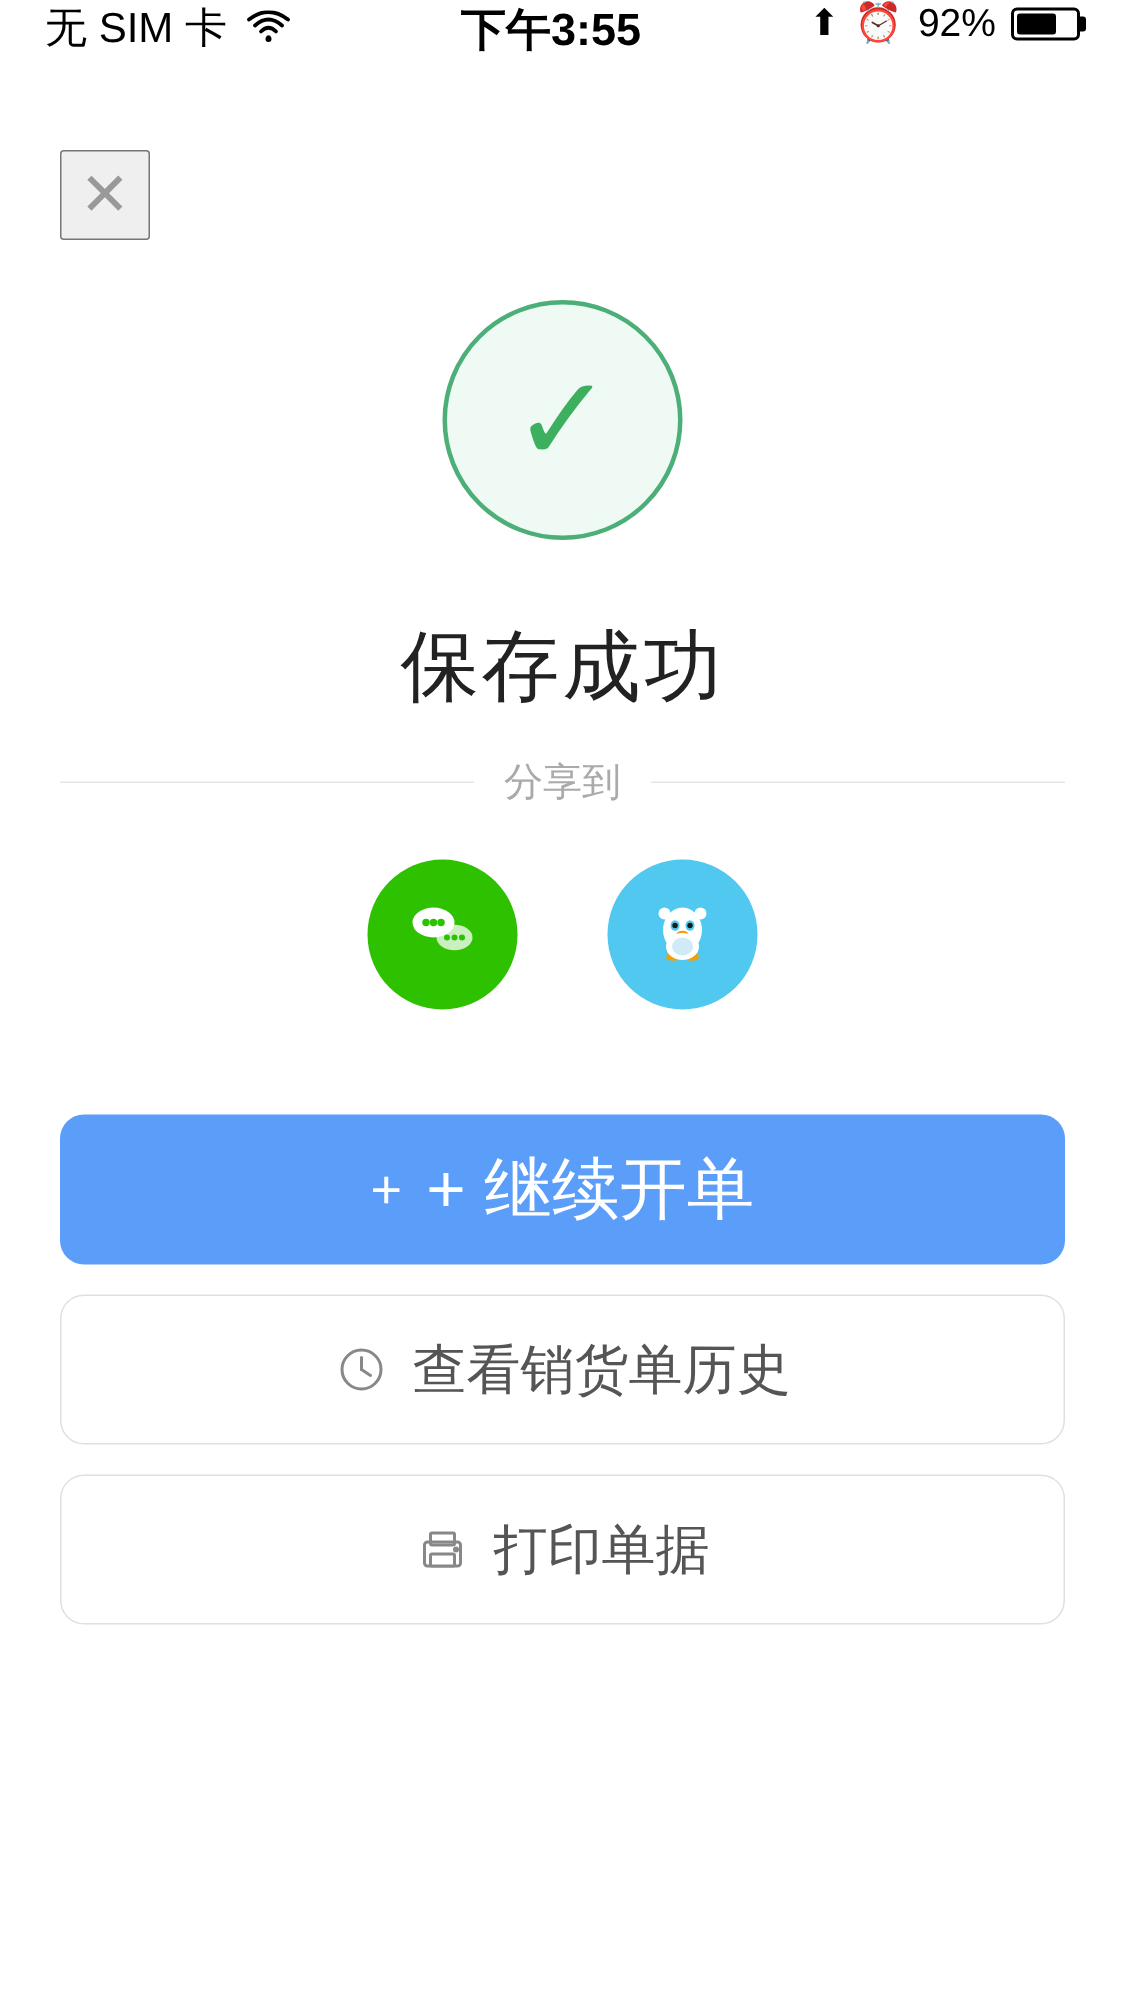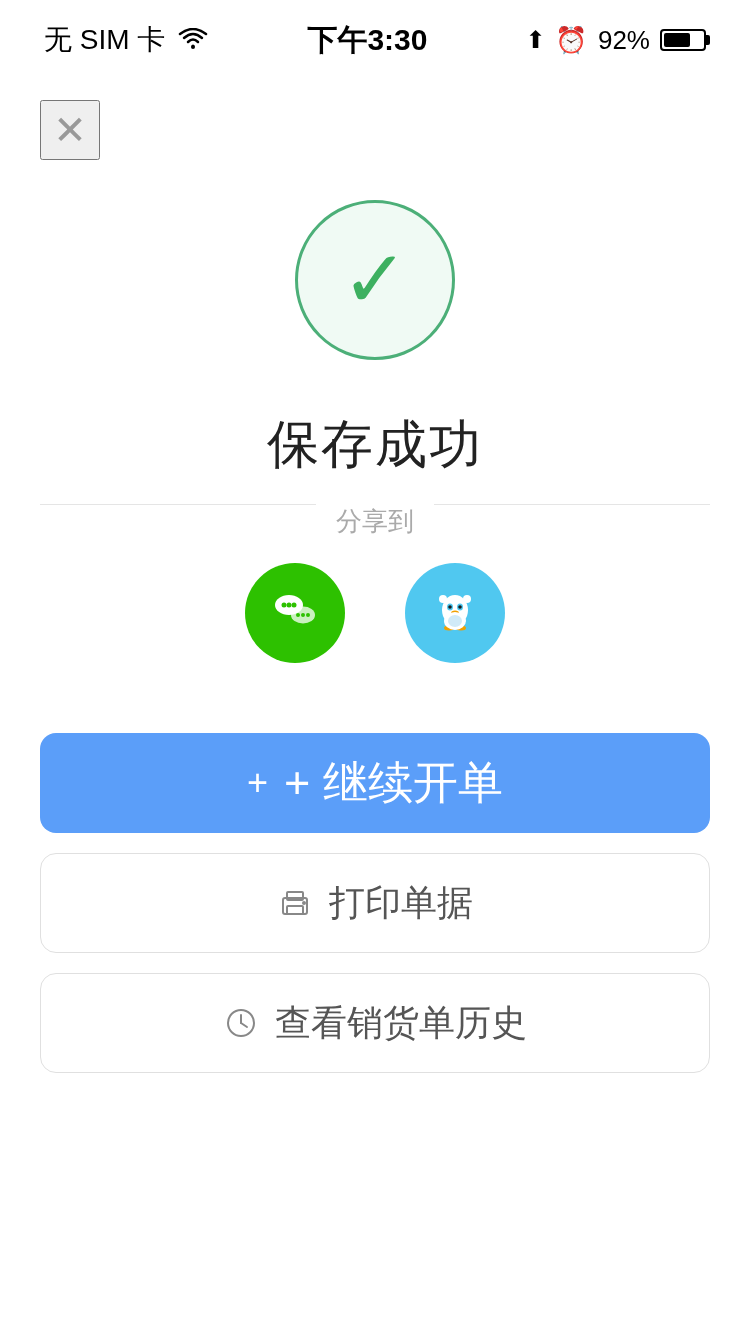--- a/index.html
+++ b/index.html
@@ -12,23 +12,23 @@
       font-family: -apple-system, "PingFang SC", "Helvetica Neue", sans-serif;
       display: flex;
       flex-direction: column;
     }
 
     
     .status-bar {
       width: 100%;
       height: 80px;
       display: flex;
-      align-items: center;
+      align-items: flex-start;
       justify-content: space-between;
-      padding: 0 44px;
+      padding: 0 30px;
       background: #fff;
     }
     .status-left {
       display: flex;
       align-items: center;
       gap: 12px;
       font-size: 28px;
       font-weight: 500;
       color: #000;
     }
@@ -137,22 +137,23 @@
       width: 100%;
       display: flex;
       flex-direction: column;
       align-items: center;
       margin-bottom: 50px;
     }
 
     .share-divider {
       width: 100%;
       display: flex;
+      align-items: center;
       gap: 20px;
-      margin-bottom: 24px;
+      margin-bottom: 34px;
     }
     .divider-line {
       flex: 1;
       height: 1px;
       background: #e5e5e5;
     }
     .share-label {
       font-size: 26px;
       color: #aaa;
     }
@@ -247,21 +248,21 @@
   <div class="status-left">
     <span>无 SIM 卡</span>
     <svg class="wifi-icon" viewBox="0 0 32 24" fill="none" xmlns="http://www.w3.org/2000/svg">
       <path d="M16 18 Q16 18 16 18" stroke="black" stroke-width="3" stroke-linecap="round"></path>
       <path d="M11 14 Q16 9 21 14" stroke="black" stroke-width="2.5" stroke-linecap="round" fill="none"></path>
       <path d="M7 10 Q16 2 25 10" stroke="black" stroke-width="2.5" stroke-linecap="round" fill="none"></path>
       <path d="M3 6 Q16 -4 29 6" stroke="black" stroke-width="2.5" stroke-linecap="round" fill="none"></path>
       <circle cx="16" cy="19" r="2" fill="black"></circle>
     </svg>
   </div>
-  <div class="status-center">下午3:30</div>
+  <div class="status-center">下午3:55</div>
   <div class="status-right">
     <span style="font-size:24px;">⬆</span>
     <span style="font-size:26px;">⏰</span>
     <span>92%</span>
     <div class="battery-bar">
       <div class="battery-fill"></div>
     </div>
   </div>
 </div>
 
@@ -328,32 +329,32 @@
 
   <div class="action-buttons">
 
     <button class="btn-primary">
       <span style="font-size:36px; font-weight:300;">+</span>
       <span style="font-size:45px;">+ 继续开单</span>
     </button>
 
     <button class="btn-secondary">
       <svg width="36" height="36" viewBox="0 0 36 36" fill="none" xmlns="http://www.w3.org/2000/svg">
+        <circle cx="18" cy="18" r="13" stroke="#888" stroke-width="2" fill="none"></circle>
+        <line x1="18" y1="10" x2="18" y2="18" stroke="#888" stroke-width="2" stroke-linecap="round"></line>
+        <line x1="18" y1="18" x2="24" y2="22" stroke="#888" stroke-width="2" stroke-linecap="round"></line>
+      </svg>
+      <span>查看销货单历史</span>
+    </button>
+
+    <button class="btn-secondary">
+      <svg width="36" height="36" viewBox="0 0 36 36" fill="none" xmlns="http://www.w3.org/2000/svg">
         <rect x="6" y="13" width="24" height="16" rx="2" stroke="#888" stroke-width="2" fill="none"></rect>
         <rect x="10" y="7" width="16" height="8" rx="1" stroke="#888" stroke-width="2" fill="none"></rect>
         <rect x="10" y="21" width="16" height="8" rx="1" fill="white" stroke="#888" stroke-width="2"></rect>
         <circle cx="27" cy="18" r="2" fill="#888"></circle>
       </svg>
       <span>打印单据</span>
     </button>
 
-    <button class="btn-secondary">
-      <svg width="36" height="36" viewBox="0 0 36 36" fill="none" xmlns="http://www.w3.org/2000/svg">
-        <circle cx="18" cy="18" r="13" stroke="#888" stroke-width="2" fill="none"></circle>
-        <line x1="18" y1="10" x2="18" y2="18" stroke="#888" stroke-width="2" stroke-linecap="round"></line>
-        <line x1="18" y1="18" x2="24" y2="22" stroke="#888" stroke-width="2" stroke-linecap="round"></line>
-      </svg>
-      <span>查看销货单历史</span>
-    </button>
-
   </div>
 
 </div>
 
 </body></html>

